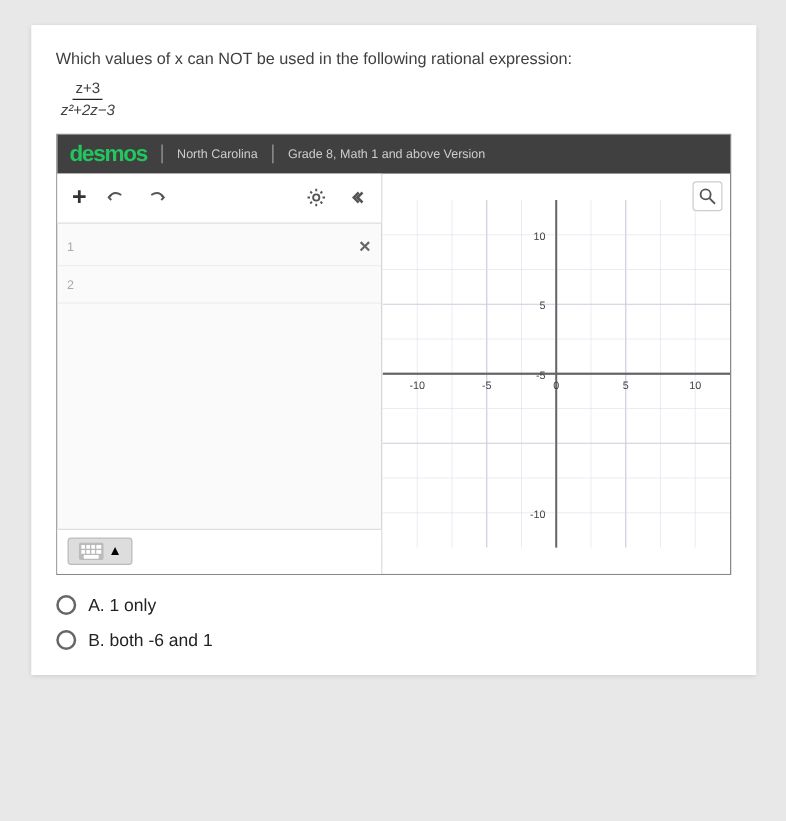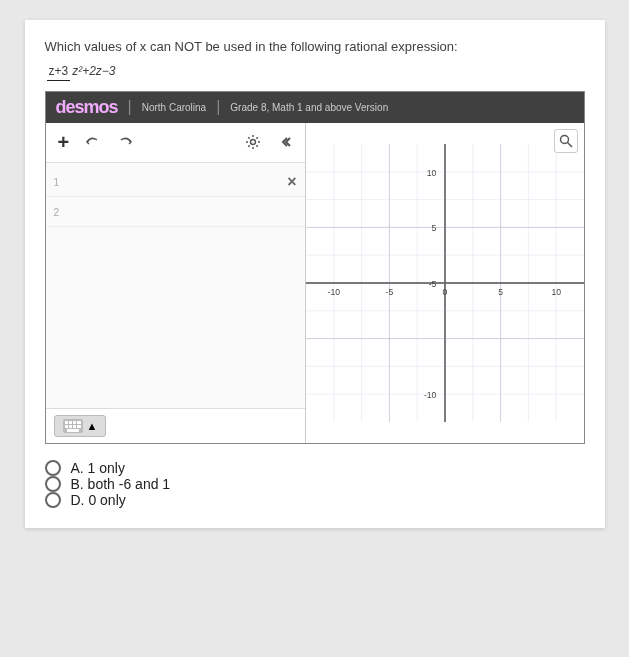--- a/index.html
+++ b/index.html
@@ -19,20 +19,21 @@
       box-shadow: 0 1px 4px rgba(0,0,0,0.15);
     }
     .question-text {
       font-size: 13px;
       color: #404040;
       margin-bottom: 6px;
       line-height: 1.4;
     }
     .fraction {
       display: inline-flex;
+      flex-direction: column;
       align-items: center;
       vertical-align: middle;
       font-size: 13px;
       margin: 0 2px;
     }
     .fraction .numerator {
       border-bottom: 1px solid #222;
       padding: 0 2px;
       font-size: 12px;
     }
@@ -53,21 +54,21 @@
       color: white;
       display: flex;
       align-items: center;
       padding: 5px 10px;
       gap: 10px;
       font-size: 12px;
     }
     .desmos-logo {
       font-size: 18px;
       font-weight: bold;
-      color: #f0abfc;
+      color: #22c55e;
       letter-spacing: -1px;
     }
     .desmos-divider {
       color: #888;
       font-size: 16px;
     }
     .desmos-meta {
       font-size: 10px;
       color: #ccc;
     }
@@ -198,21 +199,21 @@
     .graph-svg {
       width: 100%;
       height: 100%;
     }
 
     
     .answer-choices {
       margin-top: 16px;
       display: flex;
       flex-direction: column;
-      gap: 0;
+      gap: 12px;
     }
     .answer-choice {
       display: flex;
       align-items: center;
       gap: 10px;
       font-size: 14px;
       color: #222;
       cursor: pointer;
     }
     .radio-circle {
@@ -370,19 +371,15 @@
 
   <div class="answer-choices">
     <div class="answer-choice">
       <div class="radio-circle"></div>
       <span class="choice-label">A.  1 only</span>
     </div>
     <div class="answer-choice">
       <div class="radio-circle"></div>
       <span class="choice-label">B.  both -6 and 1</span>
     </div>
-    <div class="answer-choice">
-      <div class="radio-circle"></div>
-      <span class="choice-label">D.  0 only</span>
-    </div>
   </div>
 
 </div>
 
 </body></html>

